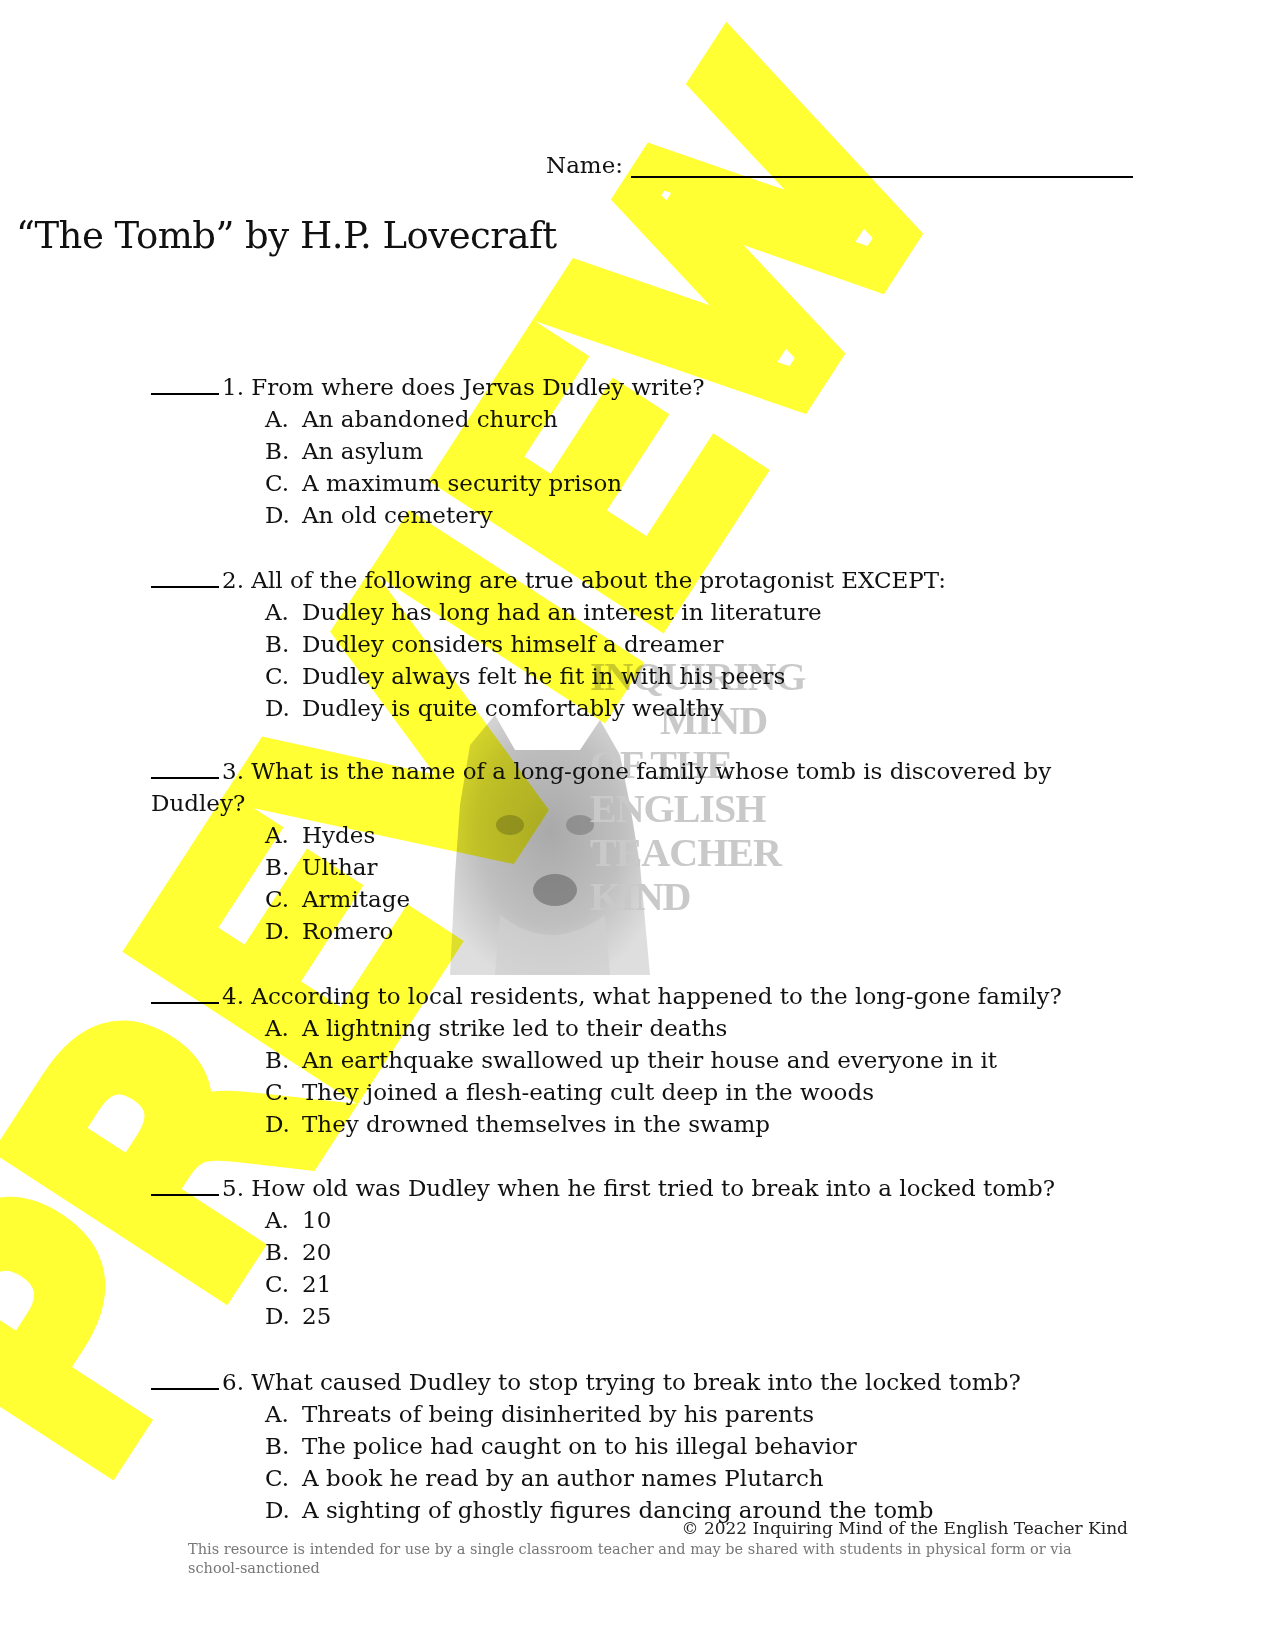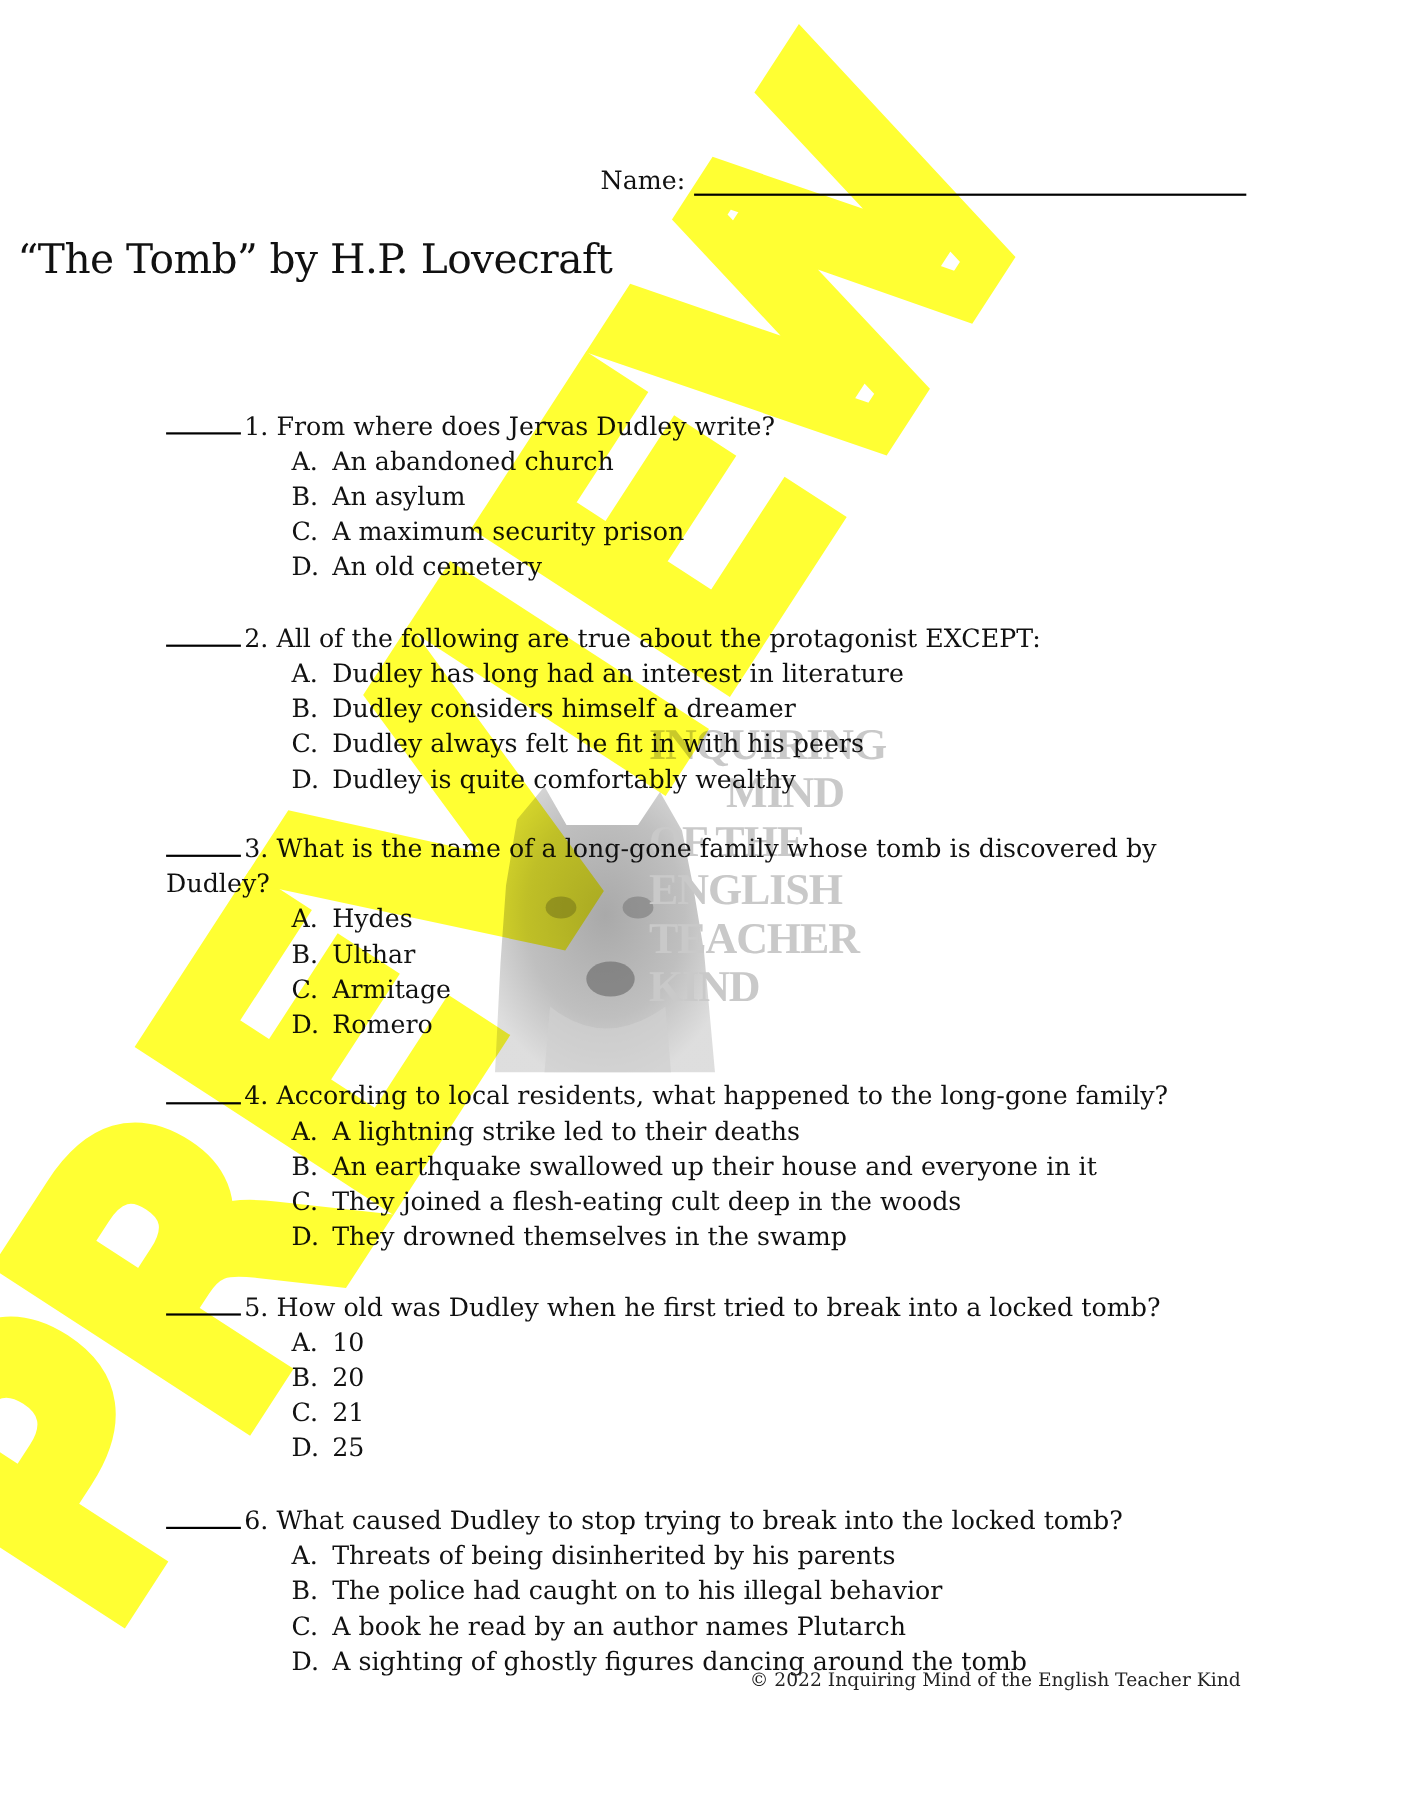--- a/index.html
+++ b/index.html
@@ -198,18 +198,19 @@
         </li>
       <li>
           <span class="letter">D.</span>
           <span>A sighting of ghostly figures dancing around the tomb</span>
         </li>
     </ul>
   </div>
 
   <div class="footer copy">© 2022 Inquiring Mind of the English Teacher Kind</div>
   <div class="footer terms">
+    <div>This resource is intended for use by a single classroom teacher and may be shared with students in physical form or via school-sanctioned</div>
   </div>
 
   <svg class="preview" viewBox="0 0 1275 1650">
     <text x="0" y="0" transform="translate(90 1480) rotate(-57)" font-family="DejaVu Sans, Liberation Sans, sans-serif" font-size="330" font-weight="normal" letter-spacing="10" fill="none" stroke="#ffff33" stroke-width="40" stroke-linejoin="miter">PREVIEW</text>
   </svg>
 </div>
 
 </body></html>

